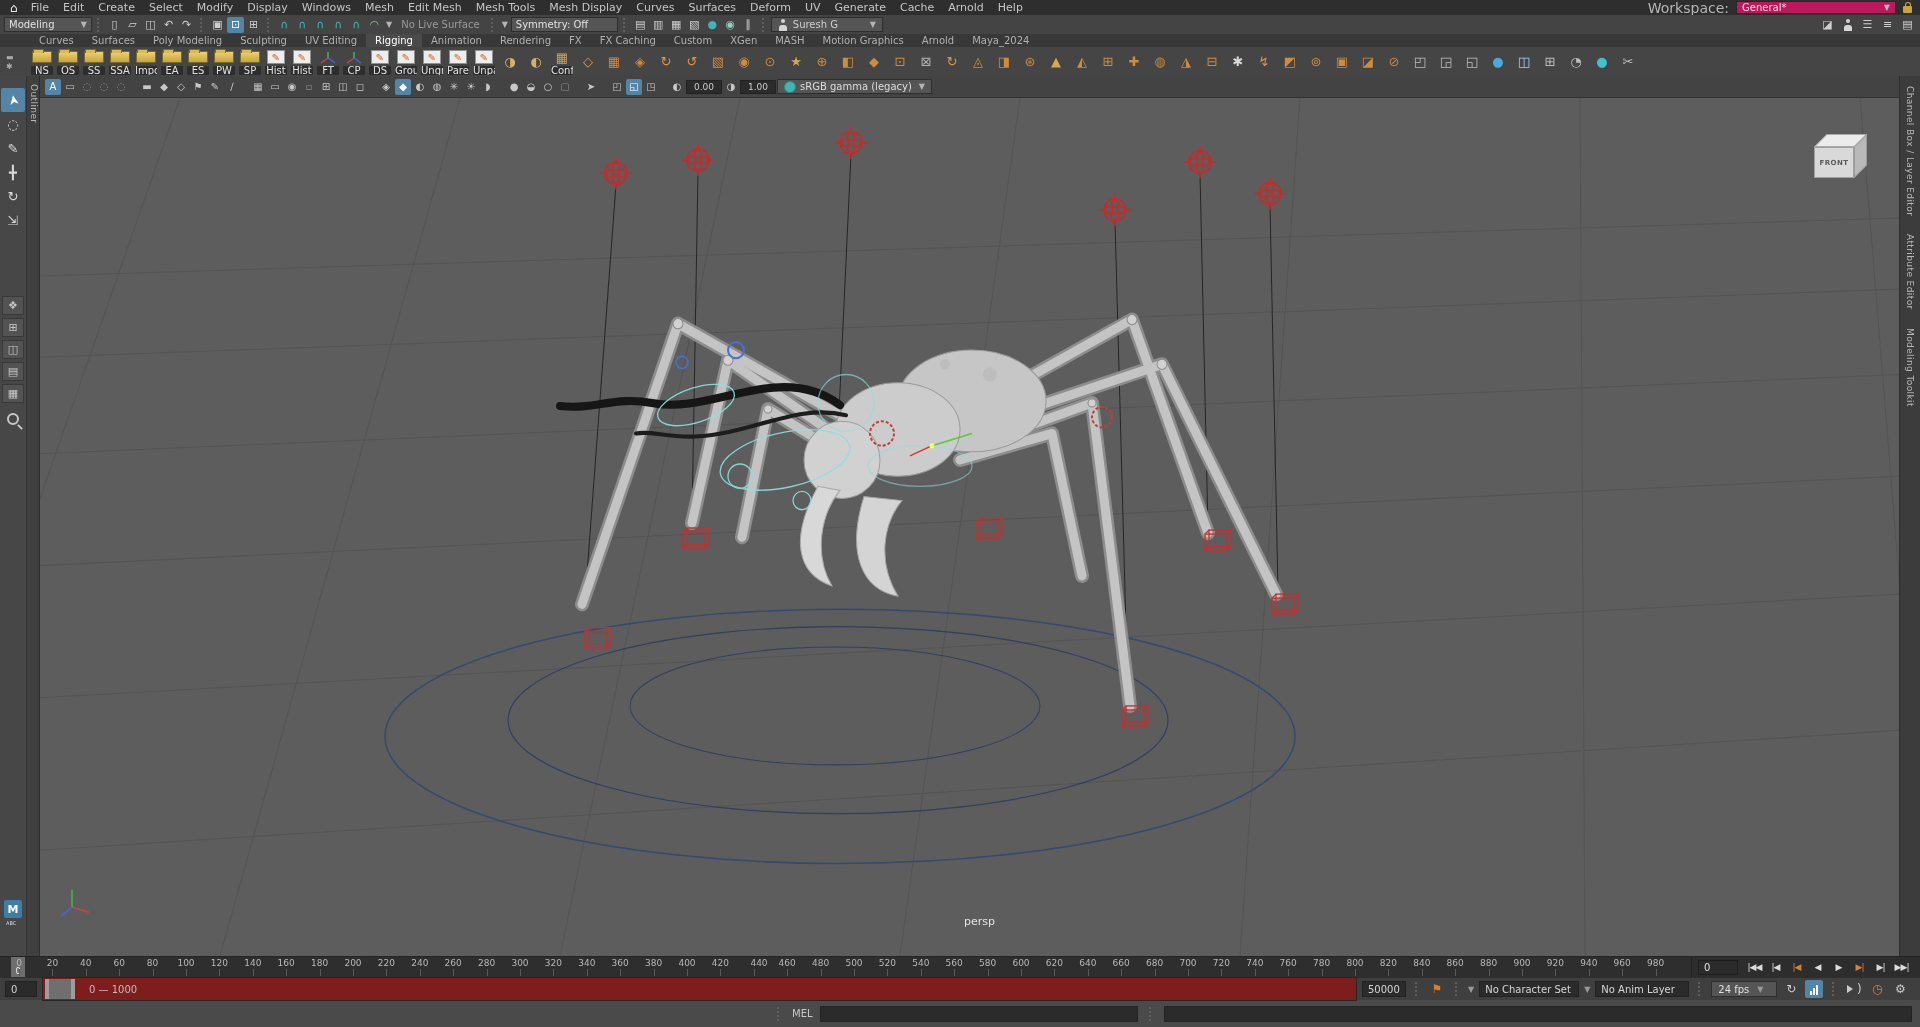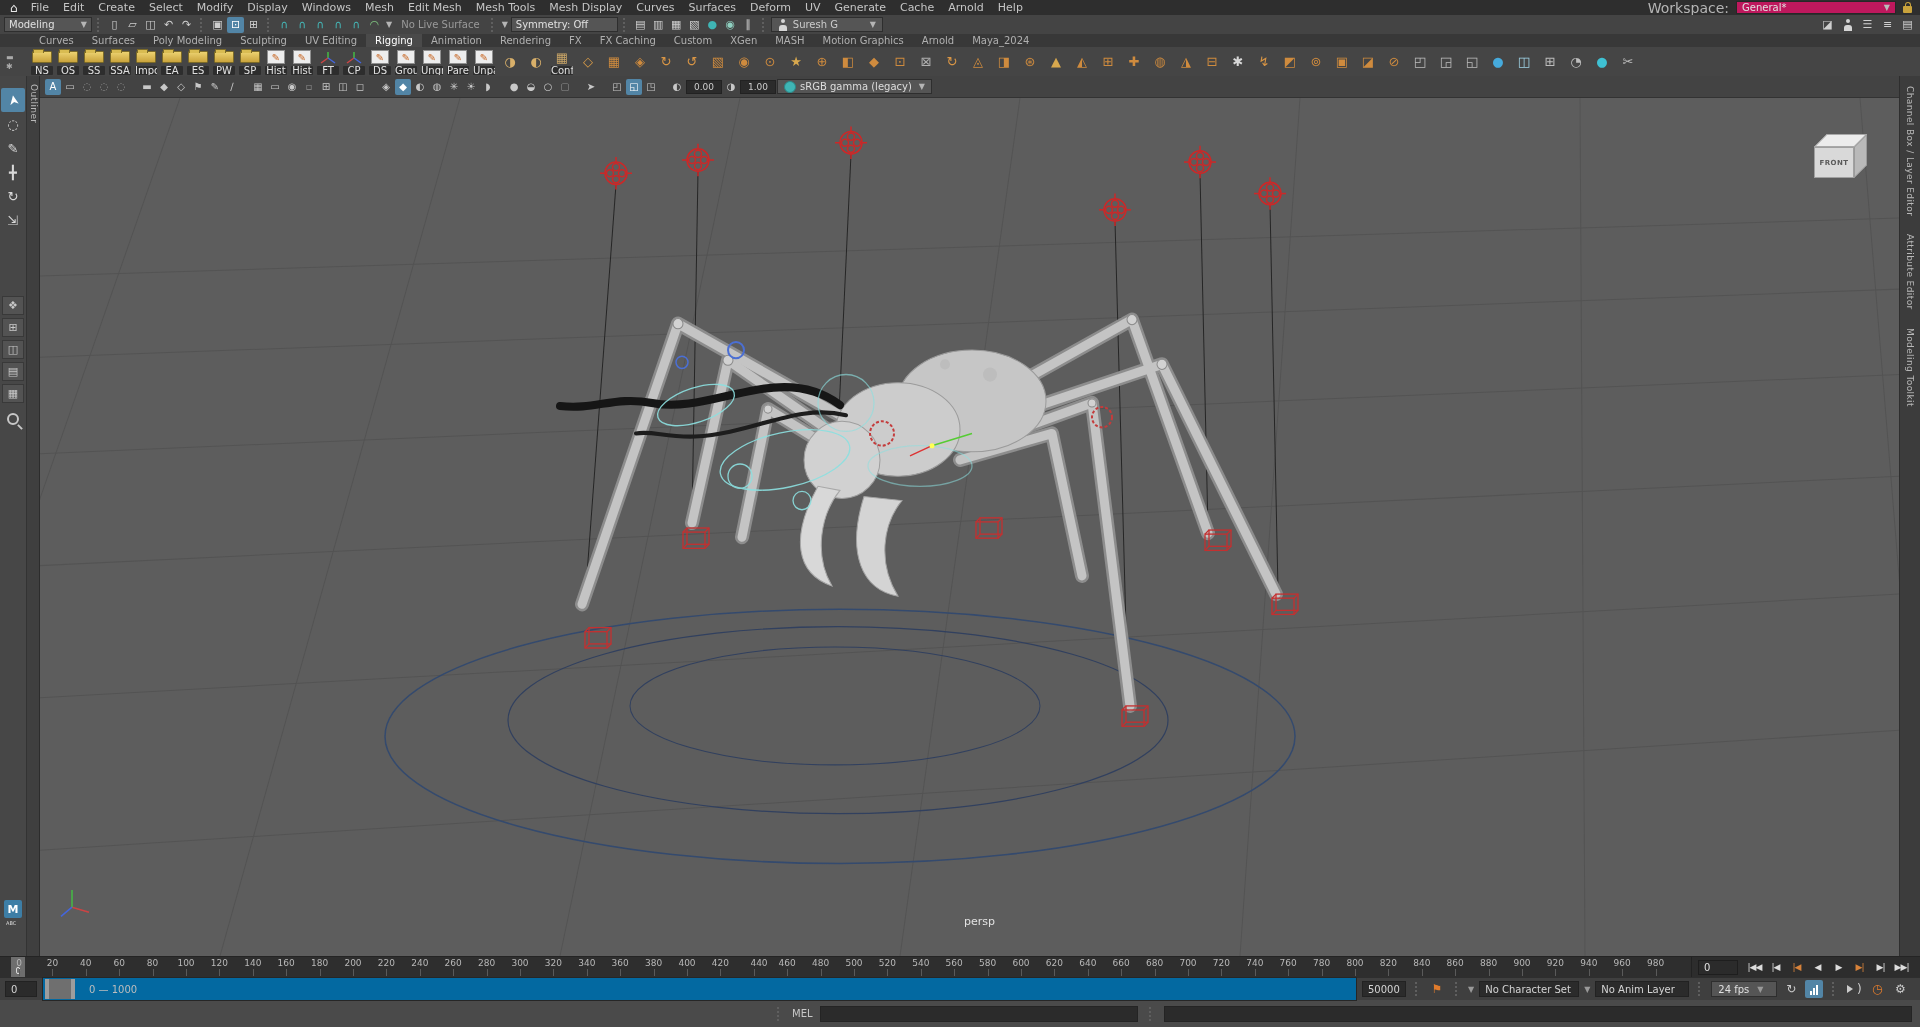--- a/index.html
+++ b/index.html
@@ -124,21 +124,21 @@
             font-size:10px;display:flex;align-items:center;padding:0 5px;margin:auto 6px;}
   .pb-btn{width:21px;display:flex;align-items:center;justify-content:center;font-size:9px;
           color:#dcdcdc;letter-spacing:-1px;white-space:nowrap;}
   .pb-btn.key{color:#d7823a;}
 
   
   .rangerow{height:23px;background:#3f3f3f;display:flex;align-items:center;padding:0 5px;gap:5px;
             font-size:10px;flex:0 0 auto;border-top:1px solid #2e2e2e;}
   .rs-field{background:#2b2b2b;border:1px solid #222;height:16px;display:flex;align-items:center;
             padding:0 5px;color:#d5d5d5;}
-  .rs-track{width:1315px;height:24px;background:#0369a1;border:1px solid #262626;position:relative;flex:0 0 auto;}
+  .rs-track{width:1315px;height:24px;background:#7f1d1d;border:1px solid #262626;position:relative;flex:0 0 auto;}
   .rs-handle{position:absolute;left:2px;top:1px;bottom:1px;width:30px;background:#6f6f6f;
             border-left:4px solid #9d9d9d;border-right:4px solid #9d9d9d;}
   .rs-label{position:absolute;left:46px;top:0;bottom:0;display:flex;align-items:center;color:#bdbdbd;}
   .dd{background:#555;height:16px;display:flex;align-items:center;padding:0 6px;gap:8px;color:#e0e0e0;
       border:1px solid #2e2e2e;}
   .mini-arrow{color:#999;font-size:8px;}
   .rr-icon{width:18px;height:18px;display:flex;align-items:center;justify-content:center;color:#ccc;font-size:12px;}
   .rr-icon.orange{color:#e07b2c;}
   .rr-icon.activeblue{background:#5285a6;border-radius:2px;color:#fff;}
   .bars{display:flex;align-items:flex-end;gap:1px;height:11px;}

